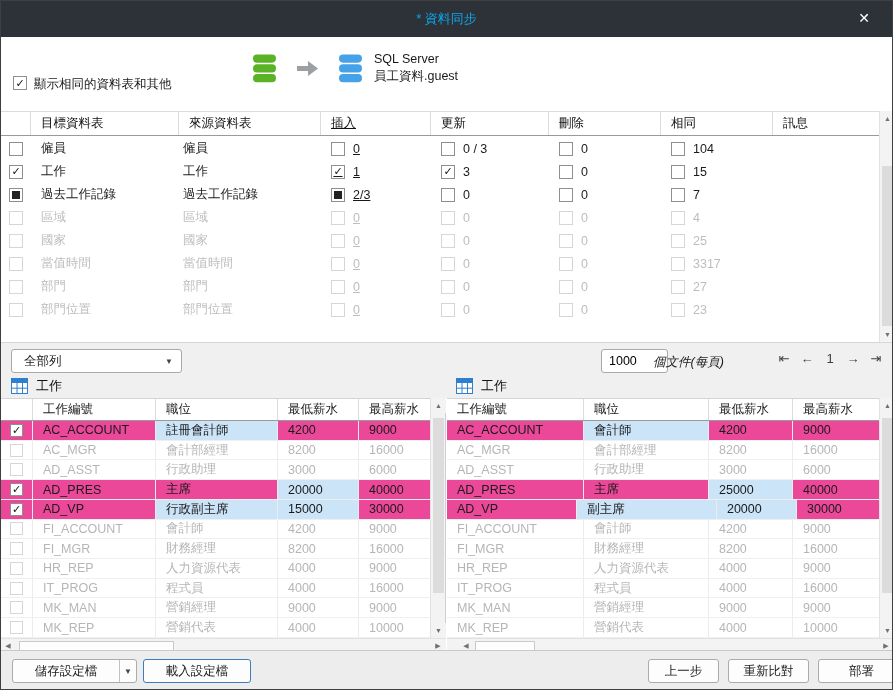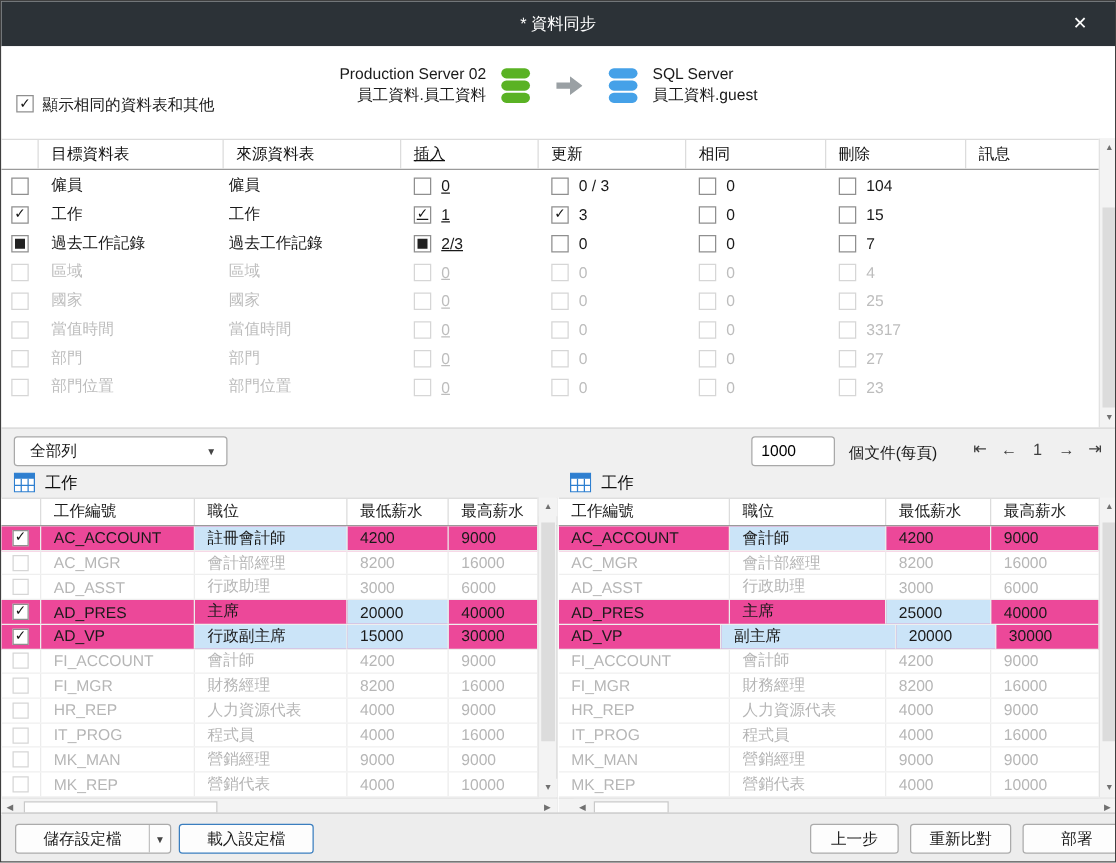--- a/index.html
+++ b/index.html
@@ -1,21 +1,21 @@
 <!DOCTYPE html>
 <html><head>
 <meta charset="utf-8">
 <style>
   * { box-sizing: border-box; margin: 0; padding: 0; }
   body { font-family: "Liberation Sans", "DejaVu Sans", sans-serif; background:#666; }
   .dialog{ position:relative; width:893px; height:690px; background:#fff; border:1px solid #3f3f3f; overflow:hidden; font-size:12.5px; color:#1a1a1a;}
 
   
   .titlebar{ position:absolute; left:0; top:0; width:100%; height:36px; background:#2c3237; display:flex; align-items:center; justify-content:center;}
-  .titlebar .title{ color:#ffffff; font-size:13px; }
+  .titlebar .title{ color:#0ea5e9; font-size:13px; }
   .titlebar .close{ position:absolute; right:22px; top:9px; color:#fff; font-size:14px; cursor:pointer;}
 
   
   .serverheader{ position:absolute; left:0; top:36px; width:100%; height:74px; background:#fff; }
   .sync-pair{ position:absolute; left:240px; top:14px; display:flex; align-items:center; }
   .srcblock{ width:148px; text-align:right; line-height:17px; font-size:12.5px;}
   .tgtblock{ text-align:left; line-height:17px; font-size:12.5px;}
   .dbicon{ margin:0 10px; }
   .arrowicon{ margin:0 9px; }
   .showsame{ position:absolute; left:12px; top:75px; display:flex; gap:7px; cursor:pointer;}
@@ -45,21 +45,21 @@
   .sarrow{ position:absolute; width:15px; height:15px; display:flex; align-items:center; justify-content:center; font-size:7px; color:#707070; background:#f3f3f3;}
   .hscroll .sarrow{ width:14px; height:13px;}
   .vthumb{ position:absolute; left:2px; width:11px; background:#dcdcdc;}
   .hthumb{ position:absolute; top:2px; height:10px; background:#fdfdfd; border:1px solid #c9c9c9;}
 
   
   .strip{ position:absolute; left:0; top:341px; width:100%; height:56px; background:#f0f0f0; border-top:1px solid #d6d6d6;}
   .rows-select{ position:absolute; left:10px; top:6px; width:171px; height:24px; background:#fff; border:1px solid #a9a9a9; border-radius:3px; display:flex; align-items:center; padding:0 8px 0 12px; cursor:pointer;}
   .rows-select .chev{ margin-left:auto; font-size:8px; color:#444;}
   .pagesize{ position:absolute; left:600px; top:6px; width:67px; height:24px; border:1px solid #a9a9a9; border-radius:3px; background:#fff; padding-left:7px; font-size:12.5px; font-family:inherit;}
-  .pagesize-label{ position:absolute; left:678px; top:11px;}
+  .pagesize-label{ position:absolute; left:652px; top:11px;font-style:italic;}
   .pager{ position:absolute; right:9px; top:8px; display:flex; align-items:center; gap:9px; color:#3f3f3f; font-size:13px;}
   .pager span{ cursor:pointer; min-width:14px; text-align:center;}
   .tbl-title{ position:absolute; top:376px; display:flex; align-items:center; gap:8px; font-size:13px; color:#111;}
 
   
   .jobs{ position:absolute; top:397px; height:254px; background:#fff;}
   .jobs.left{ left:0; width:445px; border-right:1px solid #cfcfcf;}
   .jobs.right{ left:446px; width:447px;}
   .jhead{ display:flex; height:23px; border-top:1px solid #d4d4d4; border-bottom:1px solid #9a9a9a; align-items:center; background:#fff;}
   .jhead .hcell{ height:100%; display:flex; align-items:center; padding-left:10px; border-right:1px solid #dcdcdc; font-size:12.5px;}
@@ -85,24 +85,20 @@
 
 <div class="dialog">
 
   <div class="titlebar">
     <span class="title">* 資料同步</span>
     <span class="close">✕</span>
   </div>
 
   <div class="serverheader">
     <div class="sync-pair">
-      <div class="srcblock">
-        <div>Production Server 02</div>
-        <div>員工資料.員工資料</div>
-      </div>
       <svg class="dbicon" width="27" height="29" viewBox="0 0 27 29">
         <g fill="#5ab224">
           <rect x="2" y="0.5" width="23" height="8.2" rx="4.1"></rect>
           <rect x="2" y="10.3" width="23" height="8.2" rx="4.1"></rect>
           <rect x="2" y="20.1" width="23" height="8.2" rx="4.1"></rect>
         </g>
       </svg>
       <svg class="arrowicon" width="21" height="15" viewBox="0 0 21 15">
         <path d="M0 5 h11 v-5 l10 7.5 -10 7.5 v-5 h-11 z" fill="#9aa0a4"></path>
       </svg>
@@ -124,22 +120,22 @@
     <span>顯示相同的資料表和其他</span>
   </label>
 
   <div class="comparison">
     <div class="chead">
       <div class="hcell col-check"></div>
       <div class="hcell col-tgt">目標資料表</div>
       <div class="hcell col-src">來源資料表</div>
       <div class="hcell col-ins">插入</div>
       <div class="hcell col-upd">更新</div>
+      <div class="hcell col-del">刪除</div>
       <div class="hcell col-same">相同</div>
-      <div class="hcell col-del">刪除</div>
       <div class="hcell col-msg">訊息</div>
     </div>
     <div class="crows" id="crows">
         <div class="crow">
           <div class="cell col-check">
             <span class="cb"></span>
           </div>
           <div class="cell col-src">僱員</div>
           <div class="cell col-tgt">僱員</div>
           <div class="cell col-ins">

